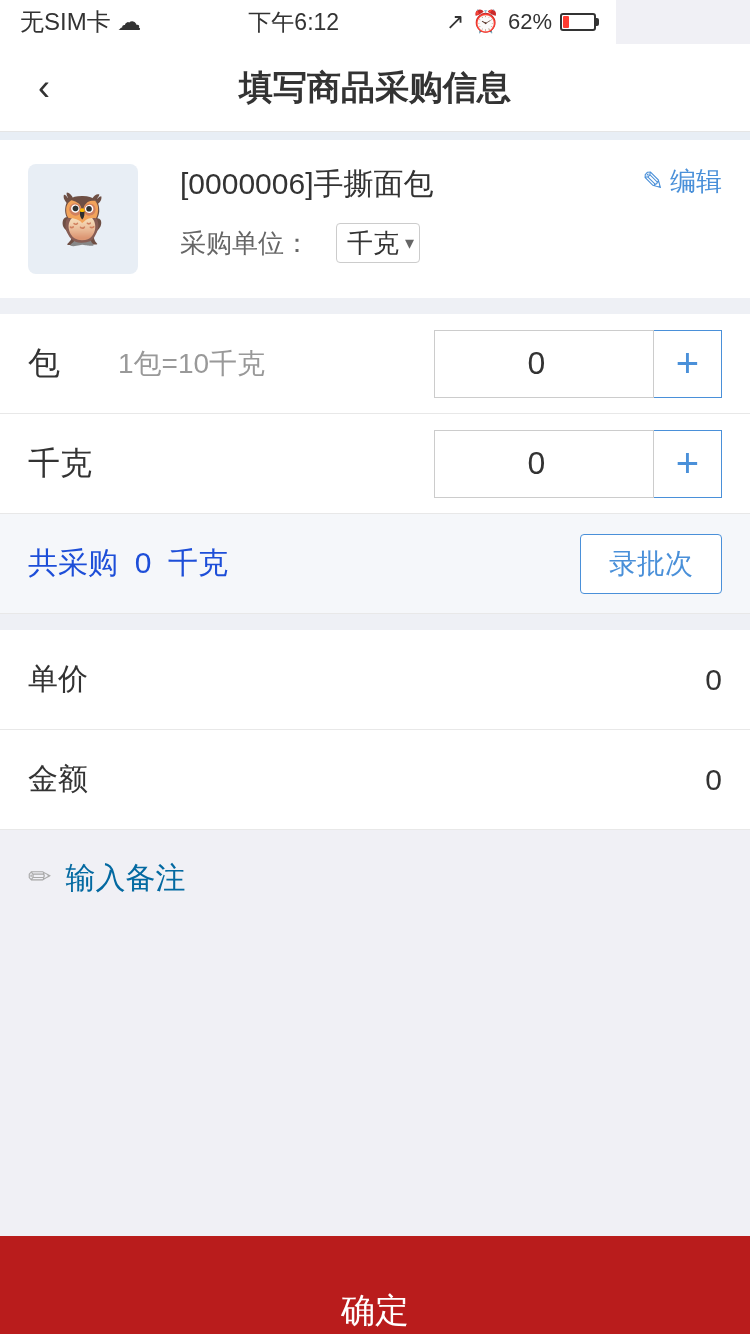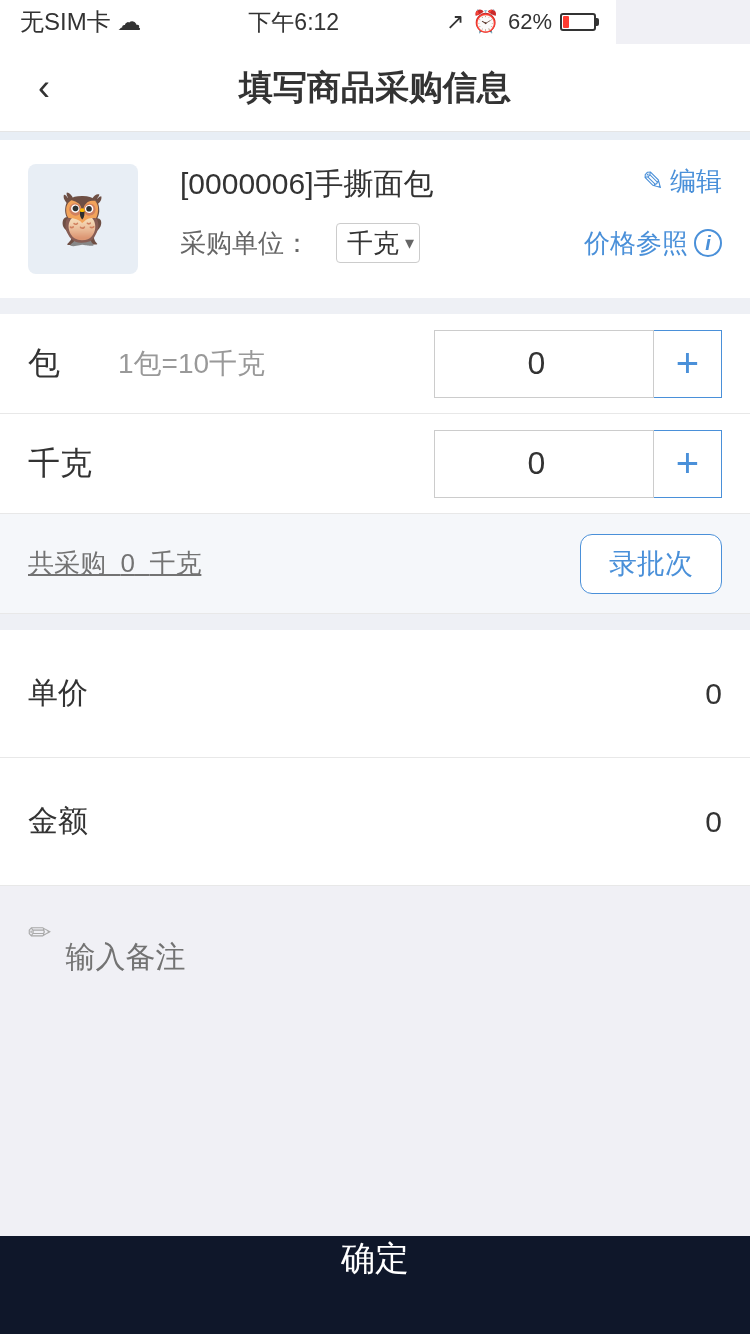--- a/index.html
+++ b/index.html
@@ -224,45 +224,44 @@
     .total-row {
       background: #f5f7fa;
       display: flex;
       align-items: center;
       justify-content: space-between;
       padding: 0 28px;
       height: 100px;
       border-bottom: 1px solid #e8e8e8;
     }
     .total-text {
-      font-size: 26px;
-      color: #737373;
-      text-decoration: underline;
+      font-size: 30px;
+      color: #1d4ed8;
     }
     .record-batch-btn {
       border: 1px solid #4a90d9;
       color: #4a90d9;
       font-size: 28px;
       padding: 10px 28px;
       background: #fff;
-      border-radius: 12px;
+      border-radius: 4px;
       cursor: pointer;
     }
 
     
     .info-section {
       background: #fff;
       margin-top: 0;
     }
     .info-row {
       display: flex;
       align-items: center;
       justify-content: space-between;
       padding: 0 28px;
-      height: 128px;
+      height: 100px;
       border-bottom: 1px solid #e8e8e8;
     }
     .info-label {
       font-size: 30px;
       color: #333;
     }
     .info-value {
       font-size: 30px;
       color: #333;
     }
@@ -276,34 +275,33 @@
       gap: 14px;
       min-height: 340px;
     }
     .pencil-icon {
       color: #aaa;
       font-size: 28px;
       margin-top: 2px;
     }
     .notes-placeholder {
       font-size: 30px;
-      color: #737373;
-      margin-top: 23px;
+      color: #0369a1;
     }
 
     
     .bottom-btn {
       position: fixed;
       bottom: 0;
       left: 0;
       width: 750px;
       height: 98px;
-      background: #0f172a;
-      display: flex;
-      align-items: flex-start;
+      background: #b91c1c;
+      display: flex;
+      align-items: flex-end;
       justify-content: center;
       cursor: pointer;
     }
     .bottom-btn-label {
       font-size: 34px;
       color: #fff;
       font-weight: 500;
     }
   </style>
 </head>
@@ -345,24 +343,20 @@
     </div>
     <div class="product-info-row2">
       <div class="purchase-unit">
         <span>采购单位：</span>
         <div class="unit-select-wrapper">
           <select class="unit-select">
             <option>千克</option>
           </select>
         </div>
       </div>
-      <div class="price-ref">
-        <span>价格参照</span>
-        <span class="info-circle">i</span>
-      </div>
     </div>
   </div>
 </div>
 
 <div class="section-divider"></div>
 
 <div class="quantity-section">
 
   <div class="quantity-row">
     <span class="quantity-label">包</span>

